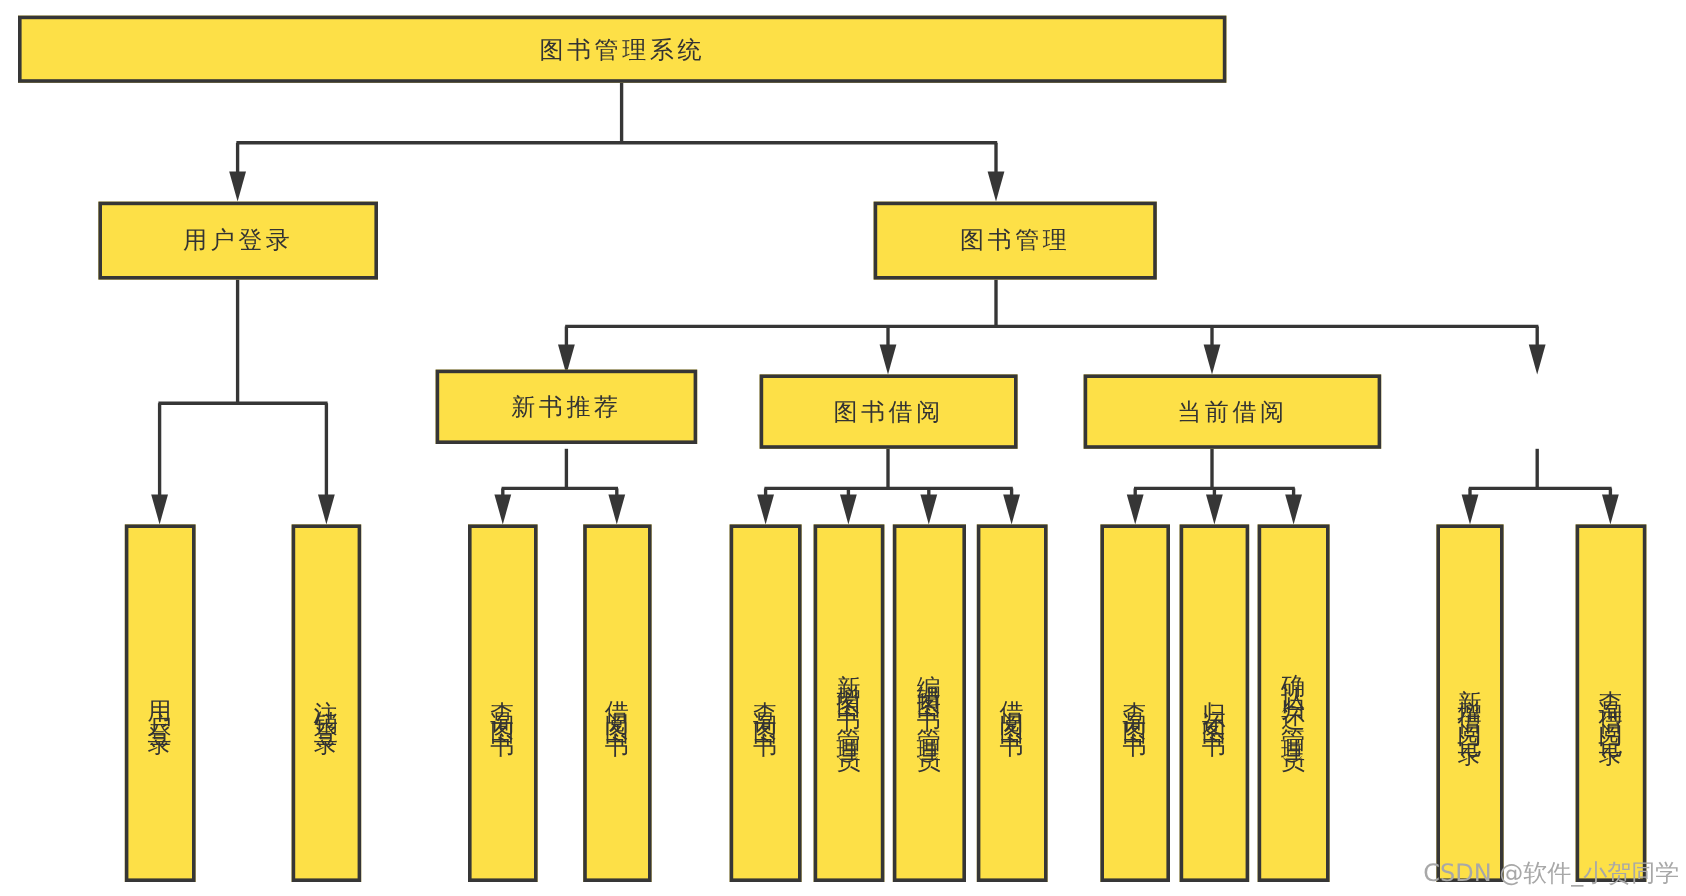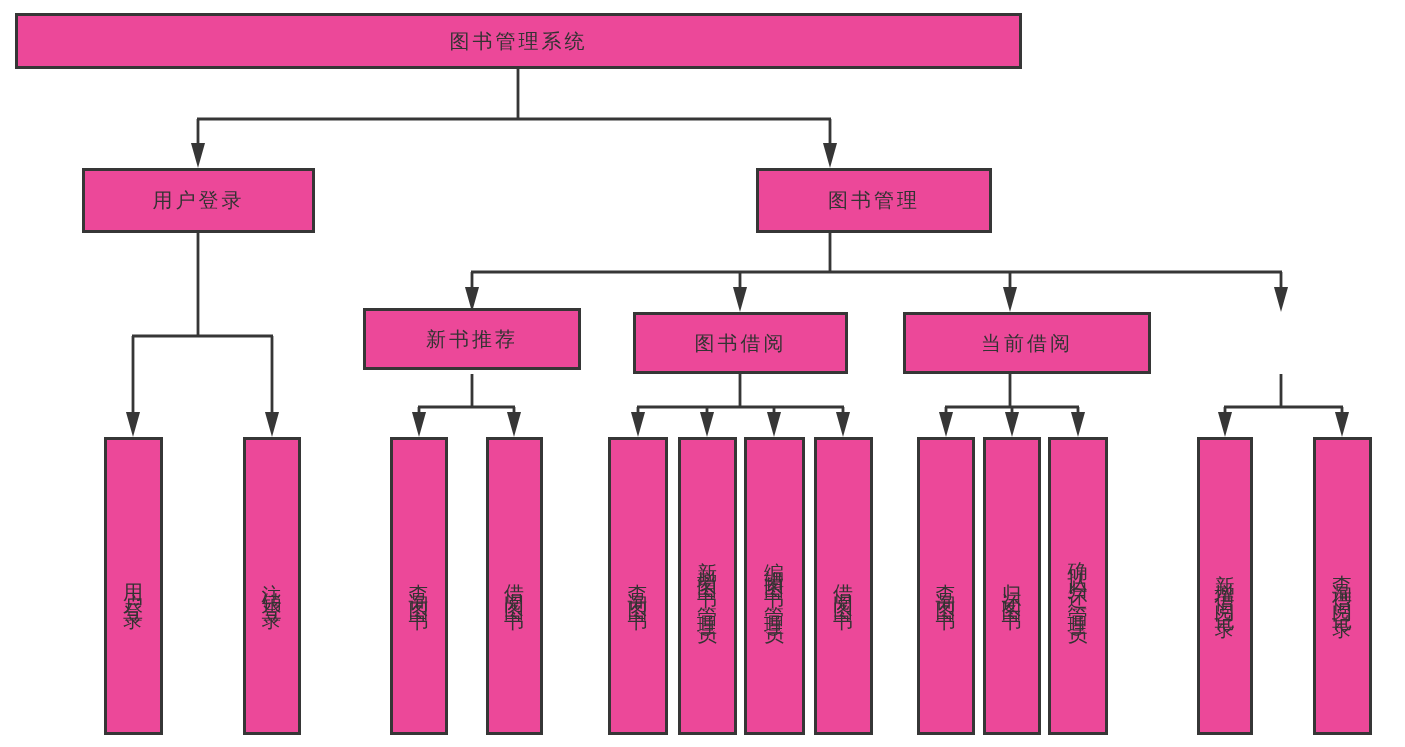--- a/index.html
+++ b/index.html
@@ -4,21 +4,21 @@
 <style>
   * { margin:0; padding:0; box-sizing:border-box; }
   html,body { background:#ffffff; }
   .canvas {
     position:relative; width:1405px; height:747px;
     background:#ffffff; overflow:hidden;
     font-family:"DejaVu Sans", sans-serif;
   }
   svg.connectors { position:absolute; left:0; top:0; z-index:0; }
   .box {
-    position:absolute; background:#ec4899;
+    position:absolute; background:#fde047;
     border:3px solid #363636; color:#333333;
     display:flex; align-items:center; justify-content:center;
     z-index:1;
   }
   .hbox span {
     font-size:20px; letter-spacing:3px; white-space:nowrap; color:#333333;
   }
   .vbox span {
     writing-mode:vertical-rl; text-orientation:mixed;
     font-size:20px; letter-spacing:9px; line-height:1.1; color:#333333;
@@ -99,21 +99,21 @@
     </g>
   </svg>
 
   <div class="box hbox" style="left:15px;top:13px;width:1007px;height:56px">
     <span>图书管理系统</span>
   </div>
 
   <div class="box hbox" style="left:82px;top:168px;width:233px;height:65px">
     <span>用户登录</span>
   </div>
-  <div class="box hbox" style="left:756px;top:168px;width:236px;height:65px">
+  <div class="box hbox" style="left:728px;top:168px;width:236px;height:65px">
     <span>图书管理</span>
   </div>
 
   <div class="box hbox" style="left:363px;top:308px;width:218px;height:62px">
     <span>新书推荐</span>
   </div>
   <div class="box hbox" style="left:633px;top:312px;width:215px;height:62px">
     <span>图书借阅</span>
   </div>
   <div class="box hbox" style="left:903px;top:312px;width:248px;height:62px">
@@ -157,14 +157,15 @@
     <span>确认归还（管理员）</span>
   </div>
 
   <div class="box vbox" style="left:1197px;top:437px;width:56px;height:298px">
     <span>新增借阅记录</span>
   </div>
   <div class="box vbox" style="left:1313px;top:437px;width:59px;height:298px">
     <span>查询借阅记录</span>
   </div>
 
+  <div class="watermark">CSDN @软件_小贺同学</div>
 
 </div>
 
 </body></html>

